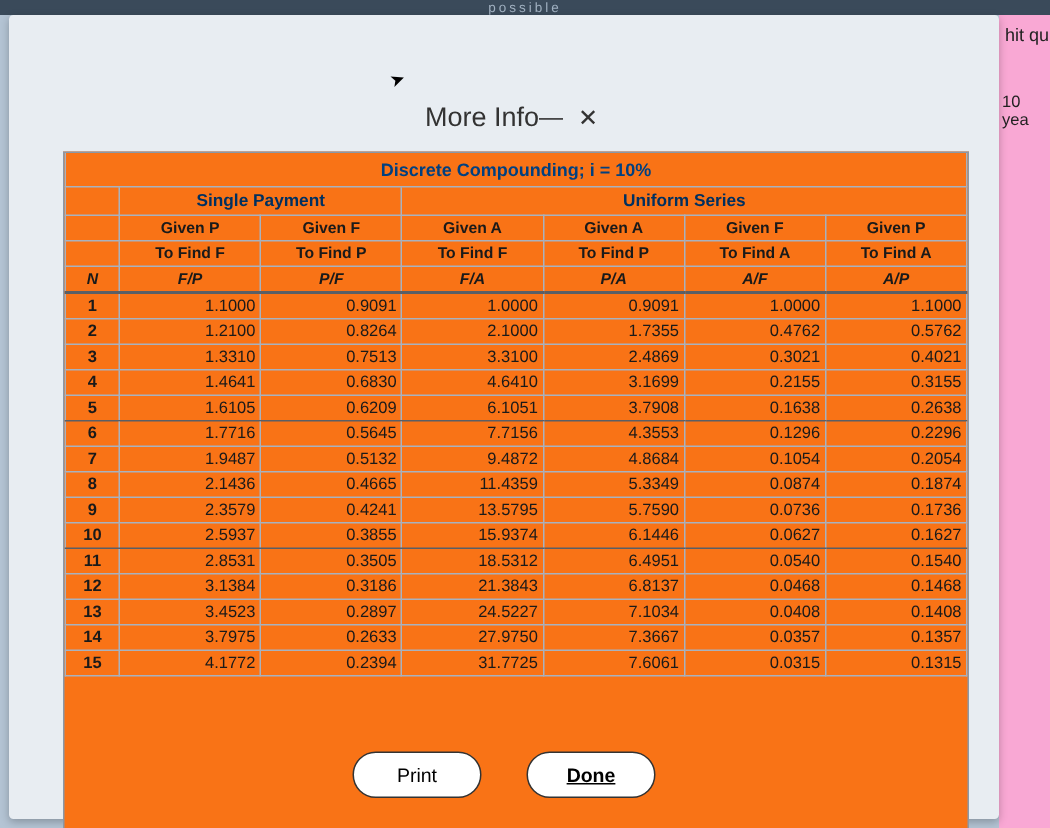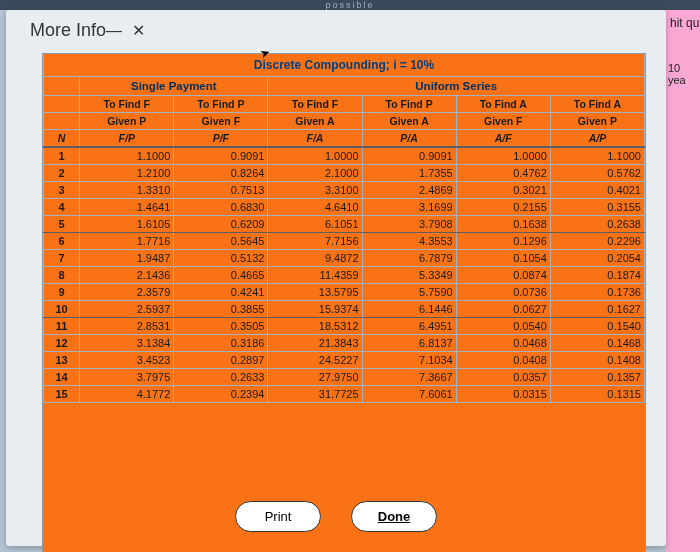--- a/index.html
+++ b/index.html
@@ -36,23 +36,24 @@
     position: absolute;
     left: 6px; top: 10px;
     width: 660px;
     height: 536px;
     background: #e8edf2;
     border-radius: 3px;
     box-shadow: 0 2px 6px rgba(0,0,0,0.25);
   }
   .dlg-head {
     display: flex;
-    justify-content: flex-start;
+    justify-content: center;
     align-items: center;
     padding: 10px 14px 6px 24px;
+    margin-top: 48px;
   }
   .dlg-title { font-size: 18px; color: #333; }
   .dlg-ctrl { display:flex; gap:10px; align-items:center; }
   .dlg-ctrl span { font-size: 16px; color:#333; cursor:pointer; }
   .table-wrap {
     margin: 6px 20px 0 36px;
     background: #f97316;
     border: 1px solid #8a98a8;
     height: 516px;
     overflow: hidden;
@@ -120,38 +121,38 @@
       </colgroup>
       <thead>
         <tr class="title-row">
             <th colspan="7">Discrete Compounding; i = 10%</th>
           </tr>
         <tr class="grp">
           <th></th>
           <th colspan="2">Single Payment</th>
           <th colspan="4">Uniform Series</th>
         </tr>
+        <tr class="sub" id="sub2-row">
+            <th></th>
+            <th>Given P</th>
+            <th>Given F</th>
+            <th>Given A</th>
+            <th>Given A</th>
+            <th>Given F</th>
+            <th>Given P</th>
+          </tr>
         <tr class="sub" id="sub1-row">
             <th></th>
             <th>To Find F</th>
             <th>To Find P</th>
             <th>To Find F</th>
             <th>To Find P</th>
             <th>To Find A</th>
             <th>To Find A</th>
           </tr>
-        <tr class="sub" id="sub2-row">
-            <th></th>
-            <th>Given P</th>
-            <th>Given F</th>
-            <th>Given A</th>
-            <th>Given A</th>
-            <th>Given F</th>
-            <th>Given P</th>
-          </tr>
         <tr class="sub2" id="sub3-row">
             <th style="font-style: italic;">N</th>
             <th>F/P</th>
             <th>P/F</th>
             <th>F/A</th>
             <th>P/A</th>
             <th>A/F</th>
             <th>A/P</th>
           </tr>
       </thead>
@@ -208,21 +209,21 @@
             <td>7.7156</td>
             <td>4.3553</td>
             <td>0.1296</td>
             <td>0.2296</td>
           </tr>
           <tr>
             <td class="ncol">7</td>
             <td>1.9487</td>
             <td>0.5132</td>
             <td>9.4872</td>
-            <td>6.7879</td>
+            <td>4.8684</td>
             <td>0.1054</td>
             <td>0.2054</td>
           </tr>
           <tr>
             <td class="ncol">8</td>
             <td>2.1436</td>
             <td>0.4665</td>
             <td>11.4359</td>
             <td>5.3349</td>
             <td>0.0874</td>

